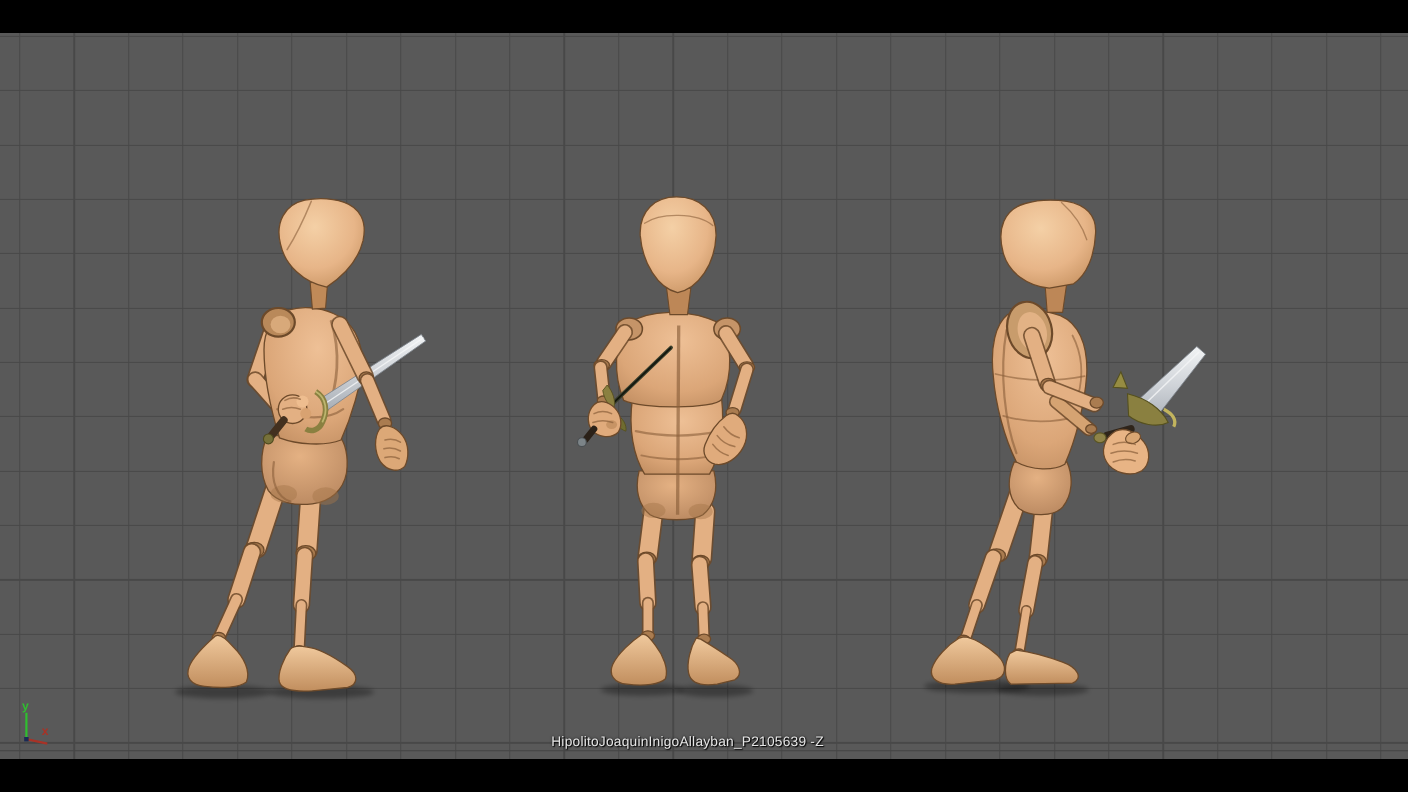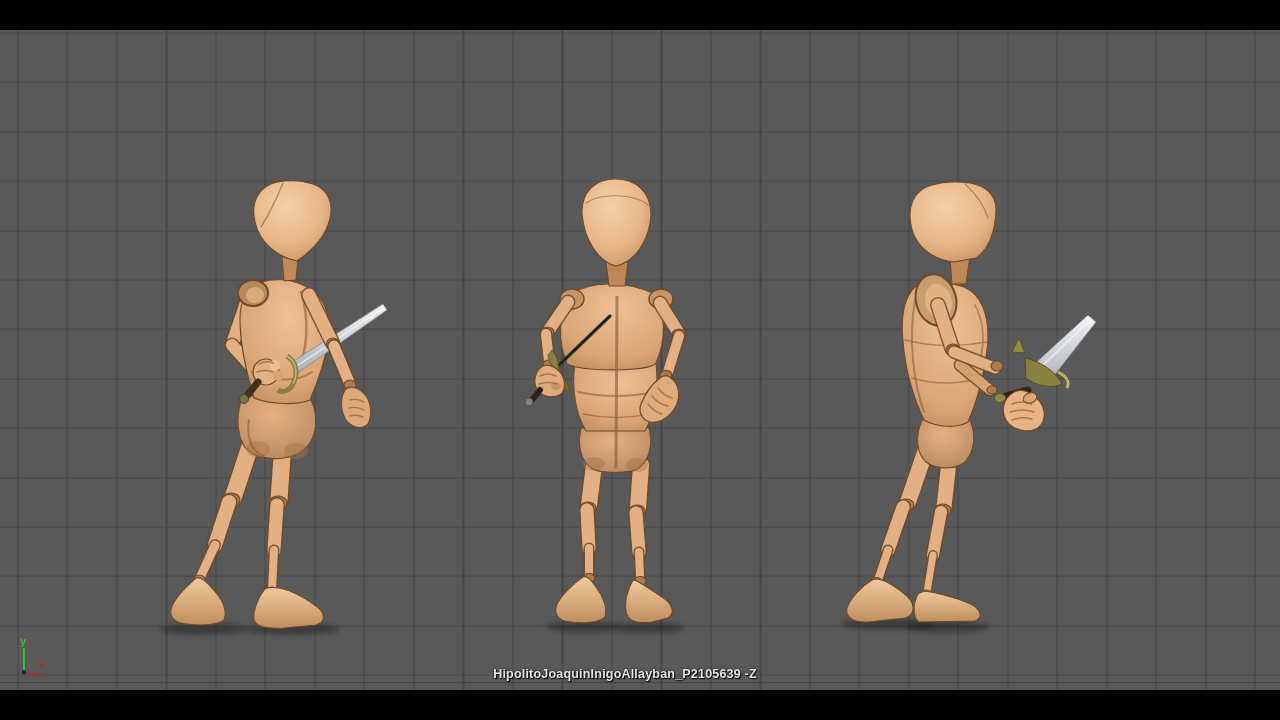--- a/index.html
+++ b/index.html
@@ -10,21 +10,21 @@
   .letterbox.bottom{top:690px;height:30px;}
   .viewport{position:absolute;top:30px;left:0;width:1280px;height:660px;
     background-color:var(--background,#595959);
     background-image:
       repeating-linear-gradient(to right, var(--grid_line,#484848) 0 1px, transparent 1px 49.5px),
       repeating-linear-gradient(to bottom, var(--grid_line,#484848) 0 1px, transparent 1px 49.4px);
     background-position:17.5px 0px, 0px 2.6px;}
   .floor-line{position:absolute;left:0;width:1280px;height:1px;background:#454545;}
   .figures{position:absolute;top:30px;left:0;width:1280px;height:660px;}
   .overlay-text{position:absolute;top:667px;left:0;right:30px;text-align:center;
-    color:var(--text_color,#e6e6e6);font-size:12.5px;font-weight:bold;letter-spacing:.2px;
+    color:var(--text_color,#e6e6e6);font-size:12.5px;font-weight:normal;letter-spacing:.2px;
     text-shadow:1px 1px 1px #000,0 0 2px #000;}
   .axis-gizmo{position:absolute;left:0;top:632px;width:70px;height:55px;}
   .shadow{fill:rgba(0,0,0,.32);}
   .limb-o{stroke:#6d4a2a;stroke-linecap:round;fill:none;opacity:.85;}
   .limb{stroke:#e3b083;stroke-linecap:round;fill:none;}
   .limb.shade{stroke:#d5a372;}
   .joint{fill:#aa7c50;stroke:#6d4a2a;stroke-width:1.2;}
   .seam{stroke:#8a5f3a;fill:none;stroke-linecap:round;opacity:.6;}
   .skinpart{stroke:#6d4a2a;stroke-width:1.2;}
   .fingers{stroke:#8a5f3a;stroke-width:1.4;fill:none;opacity:.7;stroke-linecap:round;}

